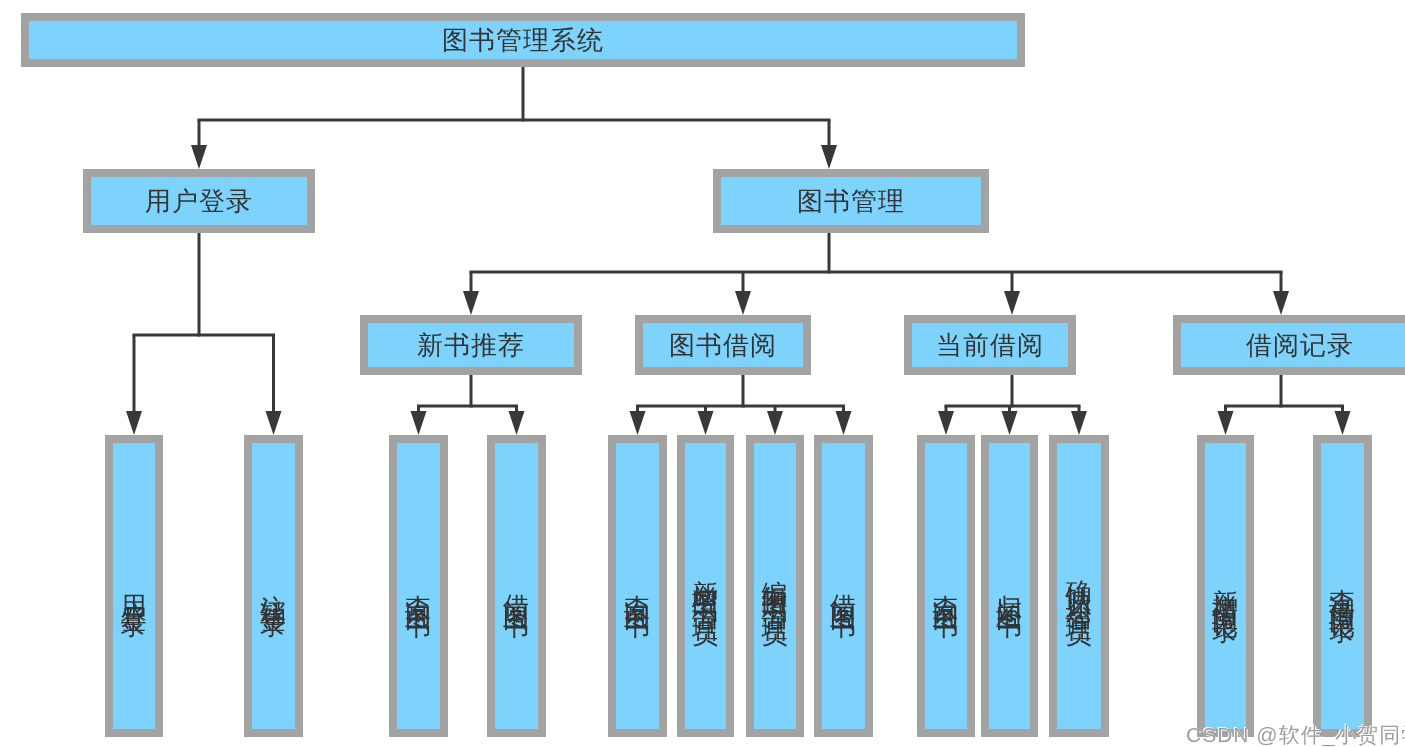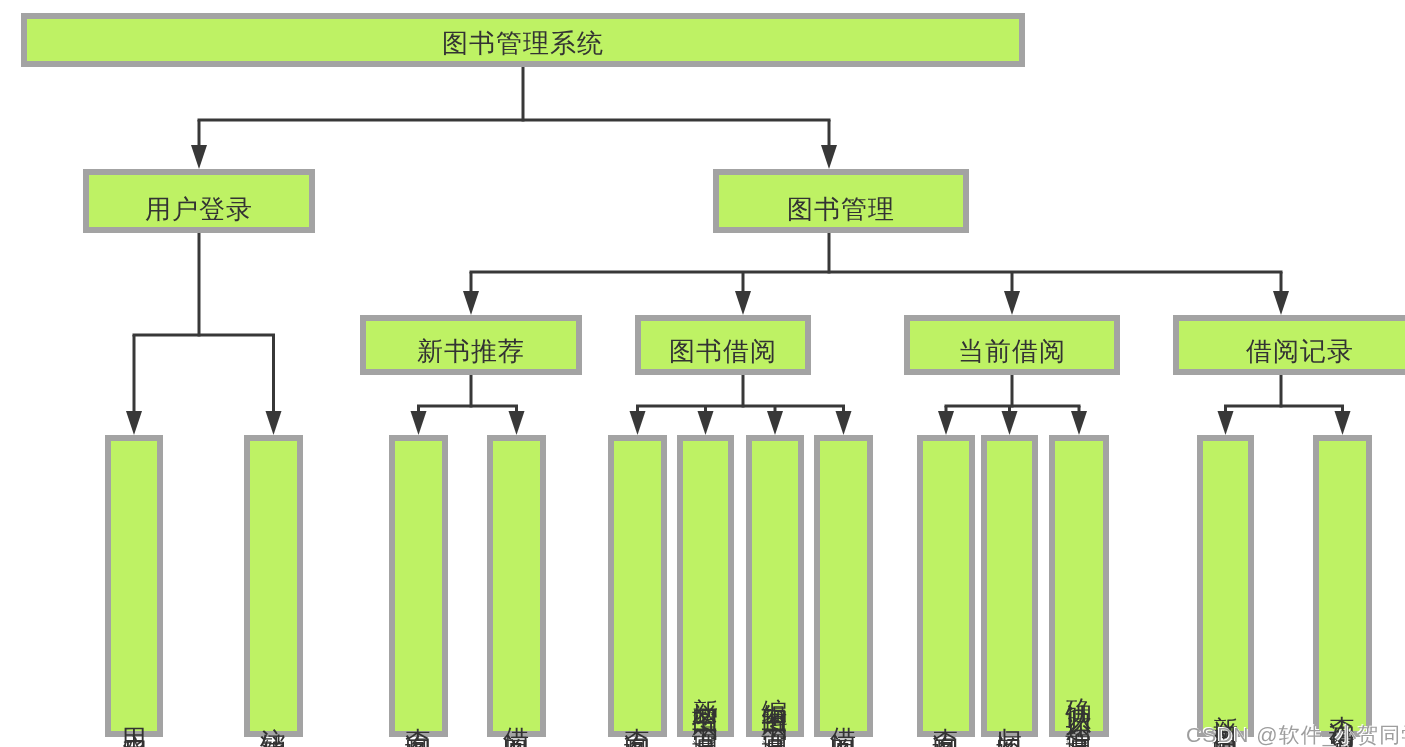--- a/index.html
+++ b/index.html
@@ -13,40 +13,40 @@
   }
   .connectors {
     position: absolute;
     left: 0; top: 0;
     width: 1405px; height: 747px;
     pointer-events: none;
   }
   .box {
     position: absolute;
     box-sizing: border-box;
-    border: 6px solid #a3a3a3;
-    background: #bef264;
+    border: 8px solid #a3a3a3;
+    background: #7dd3fc;
     display: flex;
-    align-items: flex-end;
+    align-items: center;
     justify-content: center;
     color: #333333;
     z-index: 2;
   }
   .hlabel {
     font-size: 26px;
     letter-spacing: 1px;
     white-space: nowrap;
   }
   .root  { left: 21px;  top: 13px;  width: 1004px; height: 54px; }
   .lvl2a { left: 83px;  top: 169px; width: 232px;  height: 64px; }
-  .lvl2b { left: 713px; top: 169px; width: 256px;  height: 64px; }
+  .lvl2b { left: 713px; top: 169px; width: 276px;  height: 64px; }
   .lvl3  { top: 315px; height: 60px; }
   .l3-1 { left: 360px;  width: 222px; }
   .l3-2 { left: 635px;  width: 176px; }
-  .l3-3 { left: 904px;  width: 216px; }
+  .l3-3 { left: 904px;  width: 172px; }
   .l3-4 { left: 1173px; width: 254px; }
   .leaf { top: 435px; height: 302px; }
   .vtext {
     writing-mode: vertical-rl;
     font-size: 26px;
     letter-spacing: 6px;
     color: #333333;
     line-height: 1;
   }
   .watermark {

